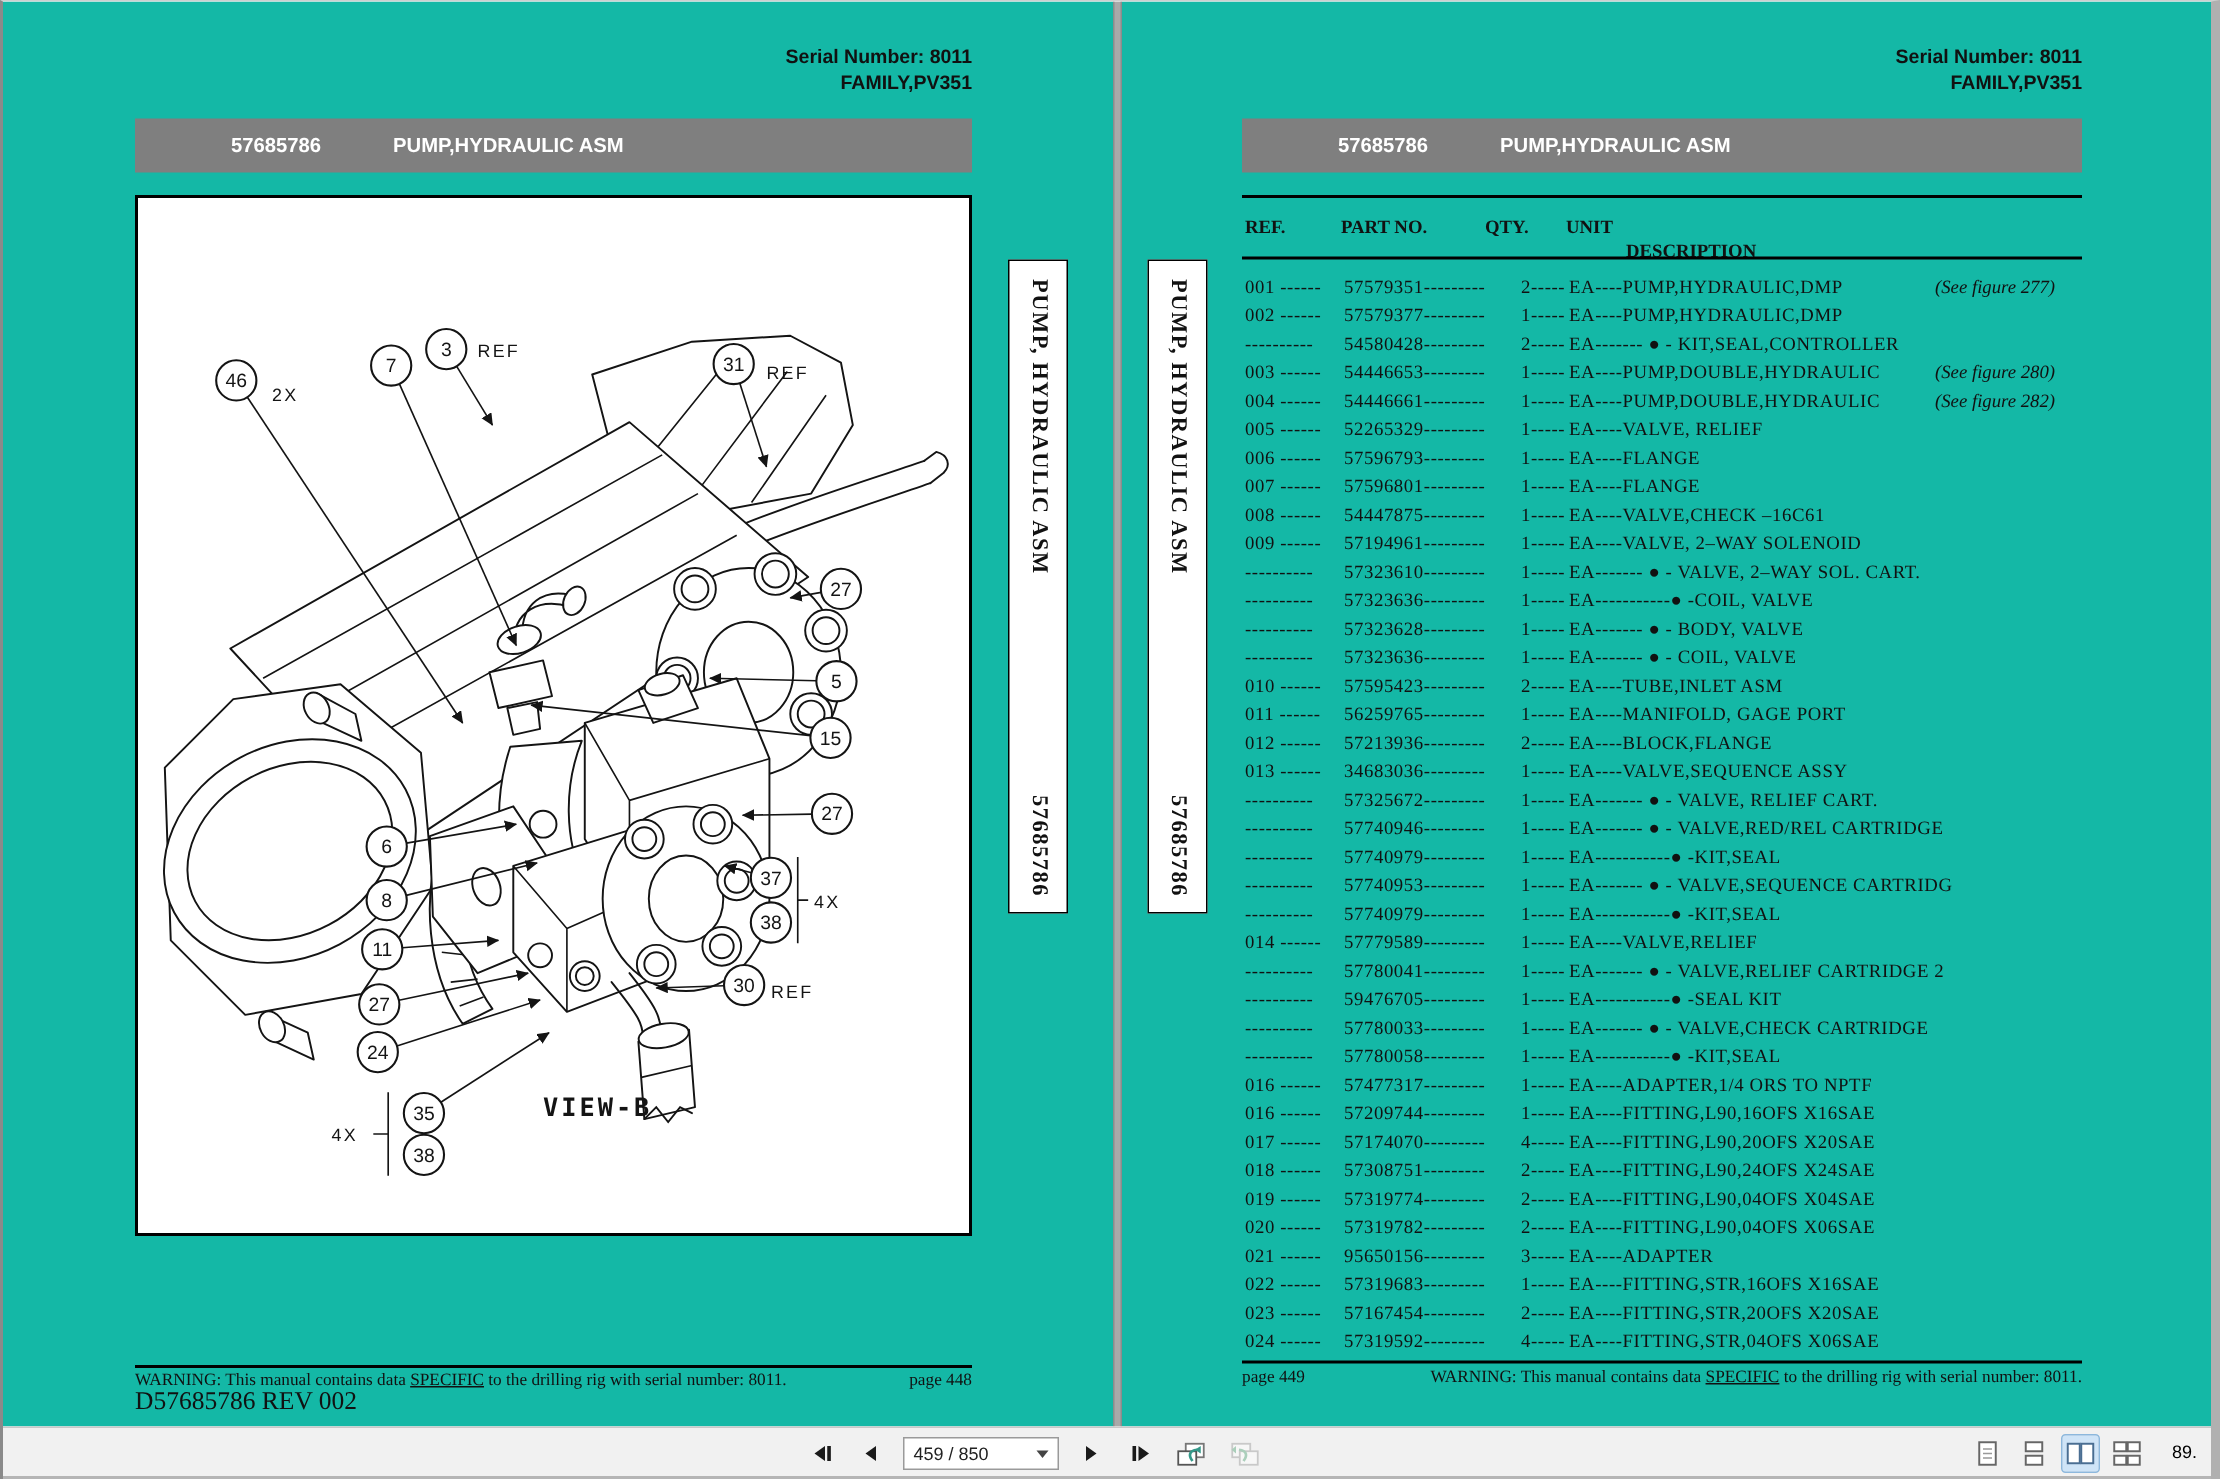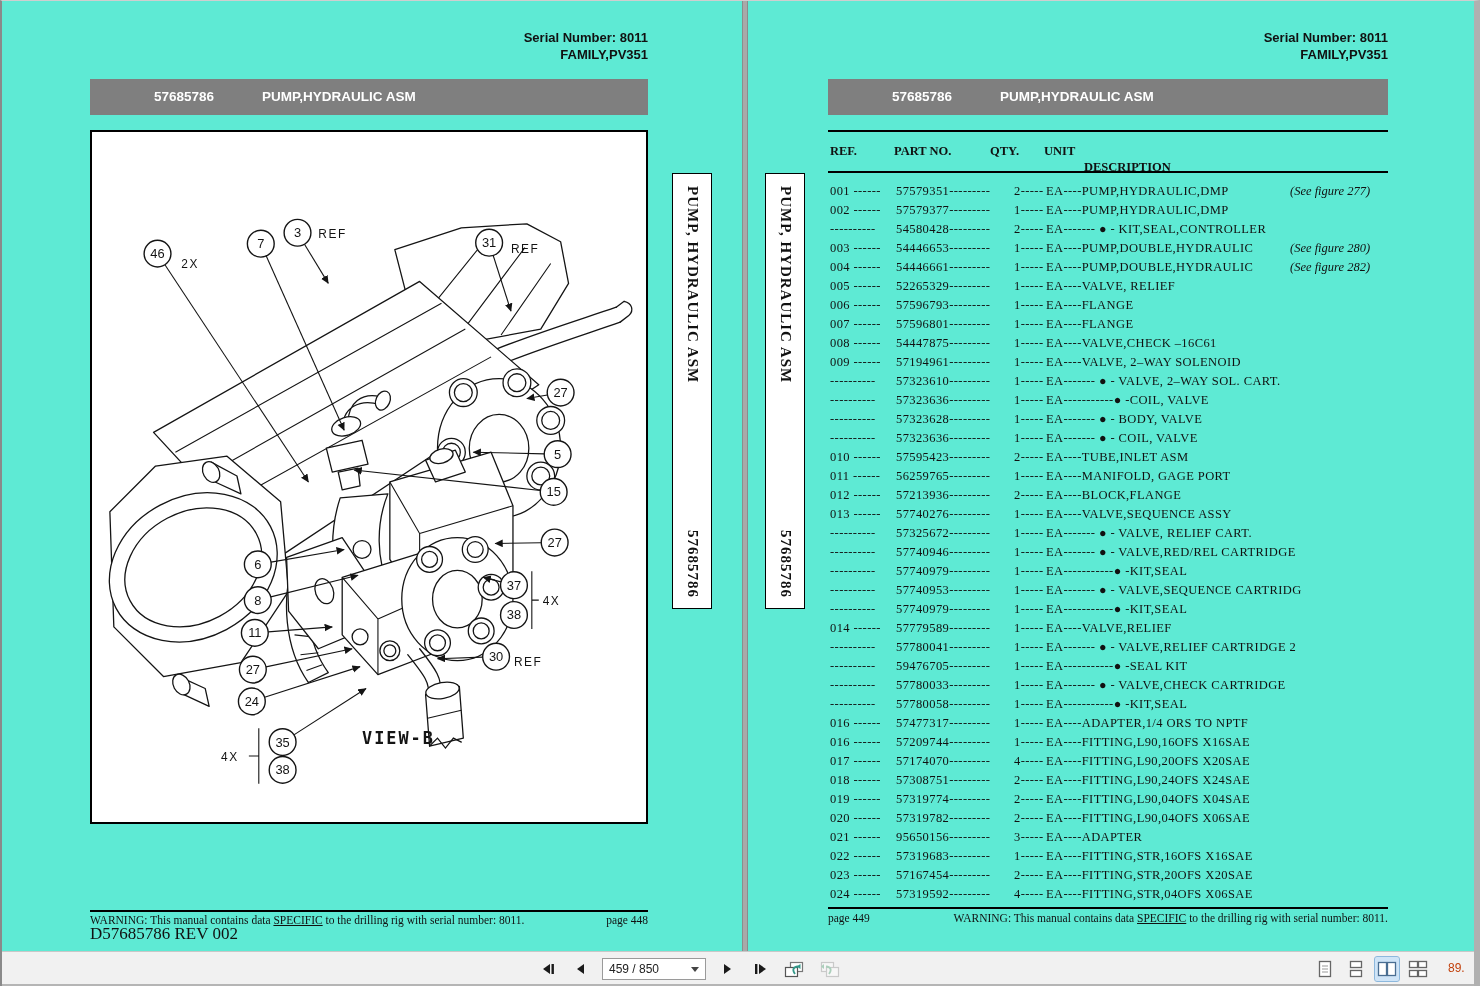--- a/index.html
+++ b/index.html
@@ -4,21 +4,21 @@
 <style>
   * { margin:0; padding:0; box-sizing:border-box; }
   html,body { background:#e8e8e8; }
   .window {
     position:relative; width:1480px; height:986px; background:#ffffff;
     border-left:2px solid #8a8a8a; border-right:6px solid #b0b0b0;
     border-top:1px solid #cfcfcf; overflow:hidden;
     font-family:"Liberation Serif", serif; color:#111;
   }
   .pages { position:absolute; top:0; left:0; right:0; bottom:35px; display:flex; background:#fff; }
-  .page { position:relative; background:#5eead4; }
+  .page { position:relative; background:#14b8a6; }
   .page-l { width:740px; }
   .page-r { flex:1; }
   .pages-divider { width:6px; background:#a9a9a9; border-left:1px solid #8c8c8c; border-right:1px solid #8c8c8c; }
 
   
   .serial { position:absolute; top:28px; text-align:right; font-family:"Liberation Sans",sans-serif; font-weight:bold; font-size:13px; line-height:17px; }
   .page-l .serial { left:88px; width:558px; }
   .page-r .serial { left:80px;  width:560px; }
 
   .tbar { position:absolute; top:78px; height:36px; background:#7f7f7f; color:#fff;
@@ -84,21 +84,21 @@
   .nav-group { position:absolute; left:536px; top:5px; height:24px; display:flex; align-items:center; gap:12px; }
   .tb-btn { display:flex; align-items:center; justify-content:center; width:20px; height:22px; cursor:pointer; }
   .tb-btn svg { display:block; }
   .page-combo { display:flex; align-items:center; width:104px; height:22px; background:#fff; border:1px solid #9a9a9a; padding:0 6px; font-size:12px; color:#222; cursor:pointer; }
   .page-combo .combo-text { flex:1; }
   .combo-caret { width:0; height:0; border-left:4px solid transparent; border-right:4px solid transparent; border-top:5px solid #444; }
   .disabled { opacity:0.45; }
   .layout-group { position:absolute; right:44px; top:5px; display:flex; align-items:center; gap:7px; }
   .layout-chip { width:24px; height:24px; display:flex; align-items:center; justify-content:center; border-radius:2px; cursor:pointer; }
   .layout-chip.active { background:#cfe4f7; outline:1px solid #8db8dd; }
-  .zoom-text { position:absolute; right:0; top:9px; width:26px; overflow:hidden; font-size:12px; color:#c2410c; }
+  .zoom-text { position:absolute; right:0; top:9px; width:26px; overflow:hidden; font-size:12px; color:#000000; }
 </style>
 </head>
 <body>
 
 <div class="window">
   <div class="pages">
 
     <div class="page page-l">
       <div class="serial">
         <div>Serial Number: 8011</div>
@@ -430,21 +430,21 @@
             <span class="tc c-desc">EA----MANIFOLD, GAGE PORT</span>
           </div>
           <div class="trow">
             <span class="tc c-ref">012 ------</span>
             <span class="tc c-part">57213936---------</span>
             <span class="tc c-qty">2-----</span>
             <span class="tc c-desc">EA----BLOCK,FLANGE</span>
           </div>
           <div class="trow">
             <span class="tc c-ref">013 ------</span>
-            <span class="tc c-part">57740276---------</span>
+            <span class="tc c-part">34683036---------</span>
             <span class="tc c-qty">1-----</span>
             <span class="tc c-desc">EA----VALVE,SEQUENCE ASSY</span>
           </div>
           <div class="trow">
             <span class="tc c-ref">----------</span>
             <span class="tc c-part">57325672---------</span>
             <span class="tc c-qty">1-----</span>
             <span class="tc c-desc">EA------- ● - VALVE, RELIEF CART.</span>
           </div>
           <div class="trow">

